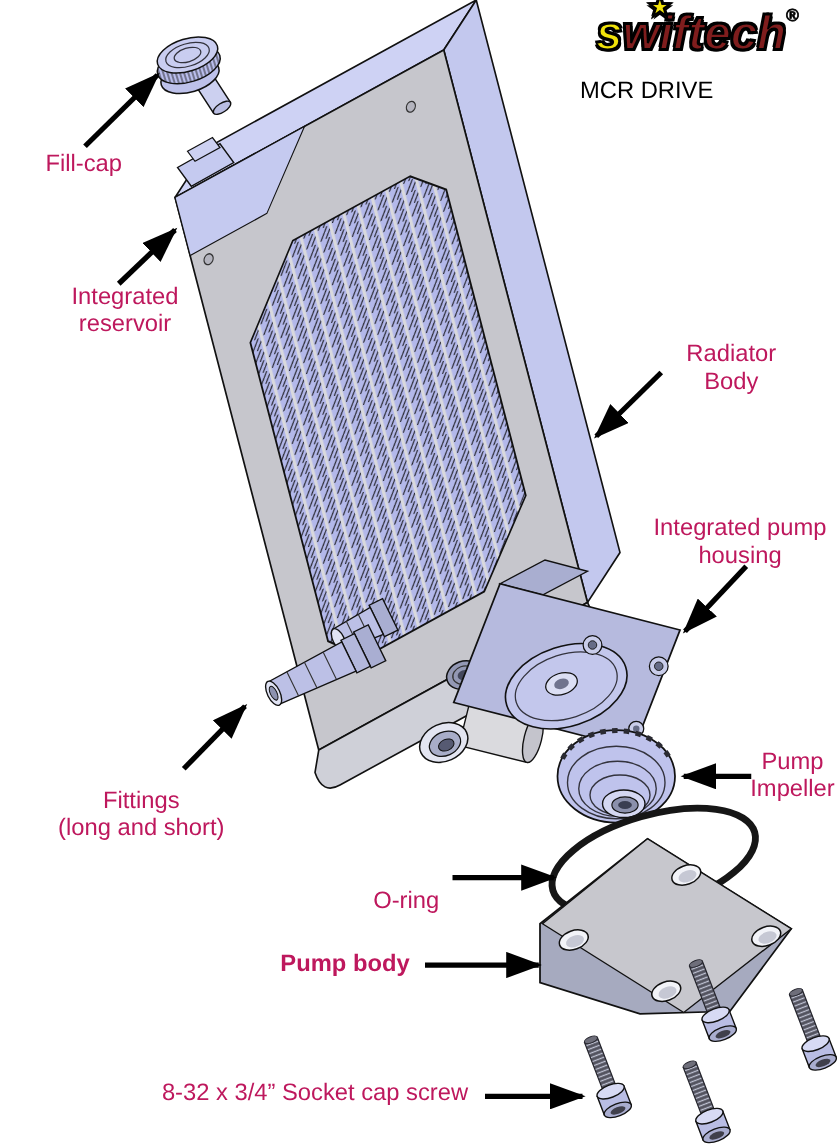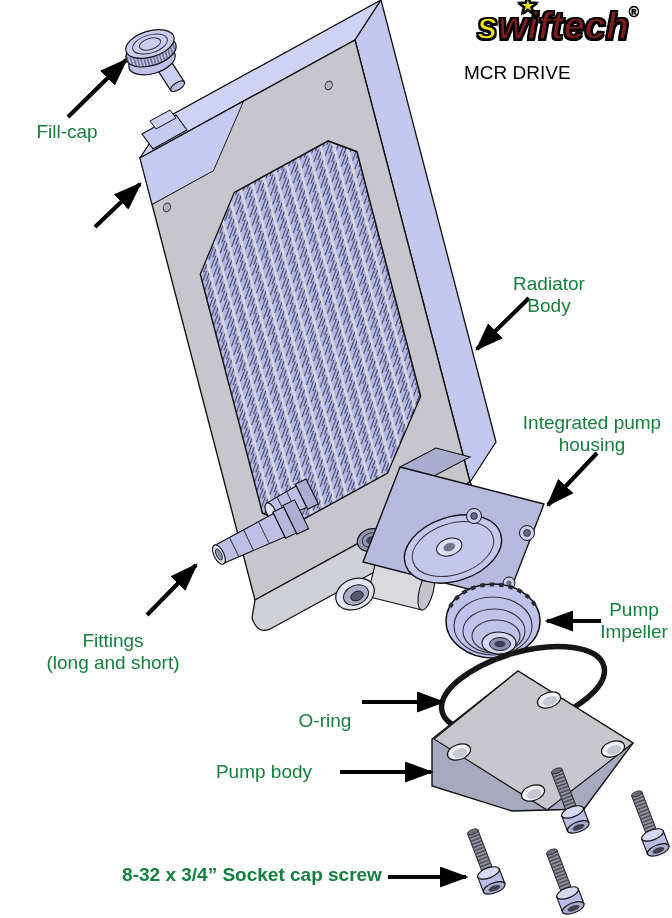--- a/index.html
+++ b/index.html
@@ -3,21 +3,21 @@
 <meta charset="utf-8">
 <style>
   html,body { margin:0; padding:0; background:#fff; }
   .stage {
     position:relative; width:672px; height:918px; background:#fff;
     font-family:"Liberation Sans", sans-serif; color:#000; overflow:hidden;
   }
   .stage svg.diagram { position:absolute; left:0; top:0; }
   .part-label {
     position:absolute; font-size:19px; line-height:22px; text-align:center;
-    white-space:pre-line; color:#15803d;
+    white-space:pre-line; color:#be185d;
   }
   .title-block {
     position:absolute; left:464px; top:62px; width:212px; text-align:left;
     font-size:19px; line-height:22px;
   }
   .patent-note { margin-top:26px; white-space:pre-line; }
   .logo {
     position:absolute; left:448px; top:4px; width:220px; height:56px;
     text-align:center; font-style:italic; font-weight:bold; font-size:38px;
     letter-spacing:0px; white-space:nowrap;
@@ -221,24 +221,26 @@
 
   <div class="logo">
     <span class="logo-star">★</span><span class="logo-s">s</span><span class="logo-outline">wiftech</span><span class="logo-reg">®</span>
   </div>
 
   <div class="title-block">
     <div>MCR DRIVE</div>
   </div>
 
   <div class="part-label" style="left:17px; top:121px; width:100px;">Fill-cap</div>
-  <div class="part-label" style="left:489px; top:273px; width:120px;">Radiator
+  <div class="part-label" style="left:38px; top:227px; width:124px;">Integrated
+reservoir</div>
+  <div class="part-label" style="left:525px; top:273px; width:120px;">Radiator
 Body</div>
   <div class="part-label" style="left:596px; top:599px; width:76px;">Pump
 Impeller</div>
   <div class="part-label" style="left:512px; top:412px; width:160px;">Integrated pump
 housing</div>
   <div class="part-label" style="left:23px; top:630px; width:180px;">Fittings
 (long and short)</div>
   <div class="part-label" style="left:280px; top:710px; width:90px;">O-ring</div>
-  <div class="part-label" style="left:204px; top:761px; width:120px;">Pump body</div>
-  <div class="part-label" style="left:90px; top:864px; width:324px;font-weight:bold;">8-32 x 3/4” Socket cap screw</div>
+  <div class="part-label" style="left:216px; top:761px; width:120px;font-weight:bold;">Pump body</div>
+  <div class="part-label" style="left:90px; top:864px; width:324px;">8-32 x 3/4” Socket cap screw</div>
 </div>
 
 </body></html>

